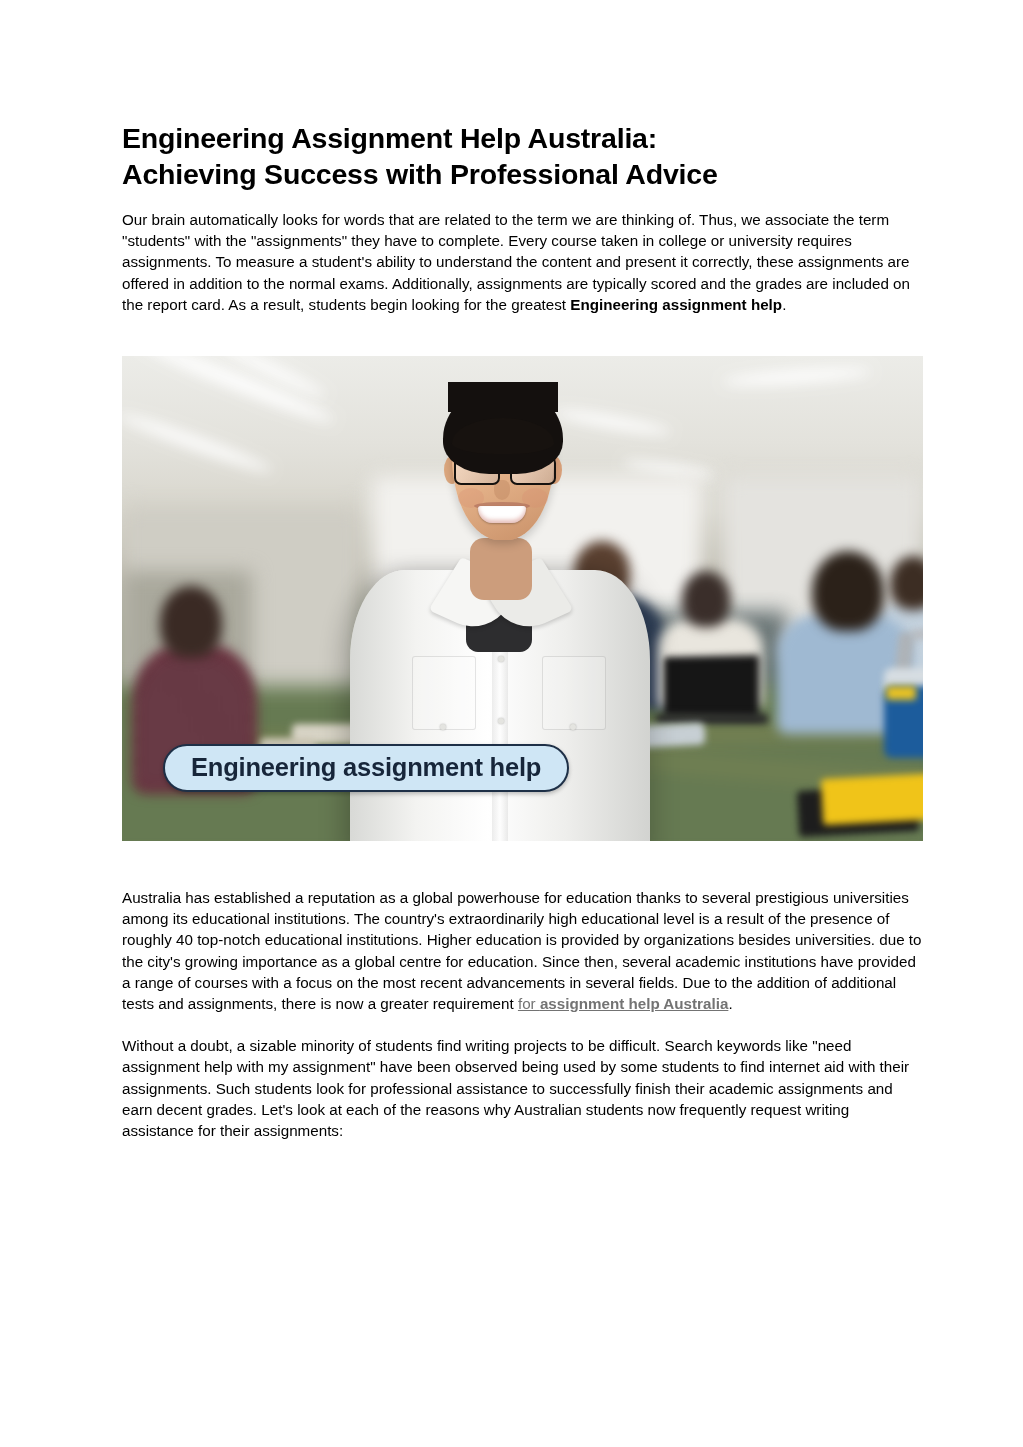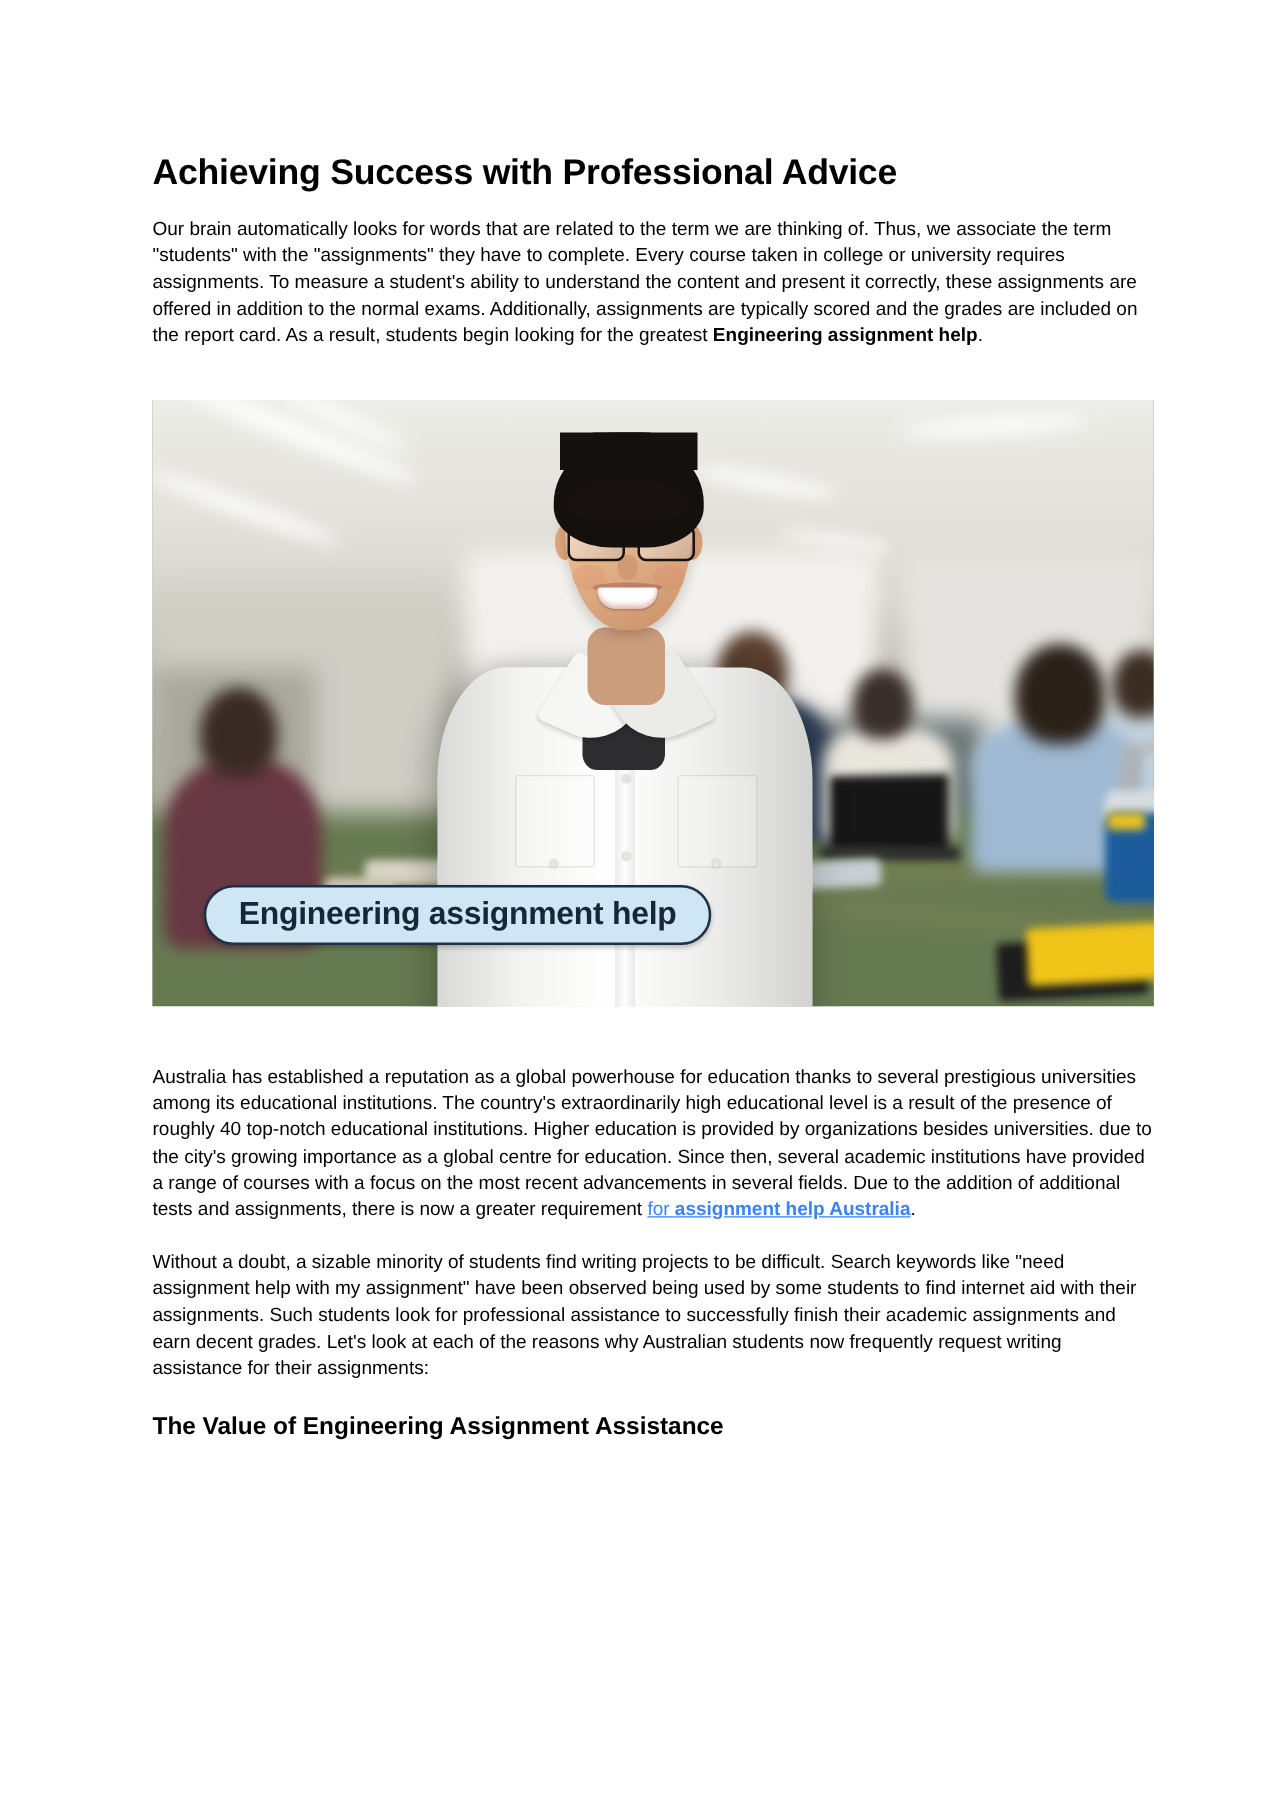--- a/index.html
+++ b/index.html
@@ -45,21 +45,21 @@
     text-align: left;
   }
   .para.first { margin-top: 17px; }
   .para.p-australia { margin-top: 0; }
   .para.p-doubt { margin-top: 21px; }
   .para.p-following { margin-top: 19px; }
 
   .para b, .para strong { font-weight: bold; }
 
   a.inline-link {
-    color: #3b82f6;
+    color: #737373;
     text-decoration: underline;
   }
   a.inline-link .lk-bold { font-weight: bold; }
 
   
   .section-heading {
     font-size: 19.5px;
     line-height: 25px;
     font-weight: bold;
     margin: 0;
@@ -268,20 +268,21 @@
     white-space: nowrap;
     box-shadow: 0 2px 4px rgba(0,0,0,.25);
   }
 </style>
 </head>
 <body>
 
 <div class="page">
 
   <h1 class="doc-title">
+    <span class="line">Engineering Assignment Help Australia:</span>
     <span class="line">Achieving Success with Professional Advice</span>
   </h1>
 
   <p class="para first"><span>Our brain automatically looks for words that are related to the term we are thinking of. Thus, we associate the term "students" with the "assignments" they have to complete. Every course taken in college or university requires assignments. To measure a student's ability to understand the content and present it correctly, these assignments are offered in addition to the normal exams. Additionally, assignments are typically scored and the grades are included on the report card. As a result, students begin looking for the greatest </span><b>Engineering assignment help</b><span>.</span></p>
 
   <div class="figure">
     <div class="photo">
 
       <div class="ceil-light cl1"></div>
       <div class="ceil-light cl2"></div>
@@ -365,16 +366,15 @@
       </div>
 
       <div class="caption-badge">Engineering assignment help</div>
     </div>
   </div>
 
   <p class="para p-australia" style="margin-top:46px;"><span>Australia has established a reputation as a global powerhouse for education thanks to several prestigious universities among its educational institutions. The country's extraordinarily high educational level is a result of the presence of roughly 40 top-notch educational institutions. Higher education is provided by organizations besides universities. due to the city's growing importance as a global centre for education. Since then, several academic institutions have provided a range of courses with a focus on the most recent advancements in several fields. Due to the addition of additional tests and assignments, there is now a greater requirement </span><a class="inline-link" href="#"><span>for </span><span class="lk-bold">assignment help Australia</span></a><span>.</span></p>
 
   <p class="para p-doubt">Without a doubt, a sizable minority of students find writing projects to be difficult. Search keywords like "need assignment help with my assignment" have been observed being used by some students to find internet aid with their assignments. Such students look for professional assistance to successfully finish their academic assignments and earn decent grades. Let's look at each of the reasons why Australian students now frequently request writing assistance for their assignments:</p>
 
-  <h2 class="section-heading">The Value of Engineering Assignment Assistance</h2>
 
 
 </div>
 
 </body></html>

